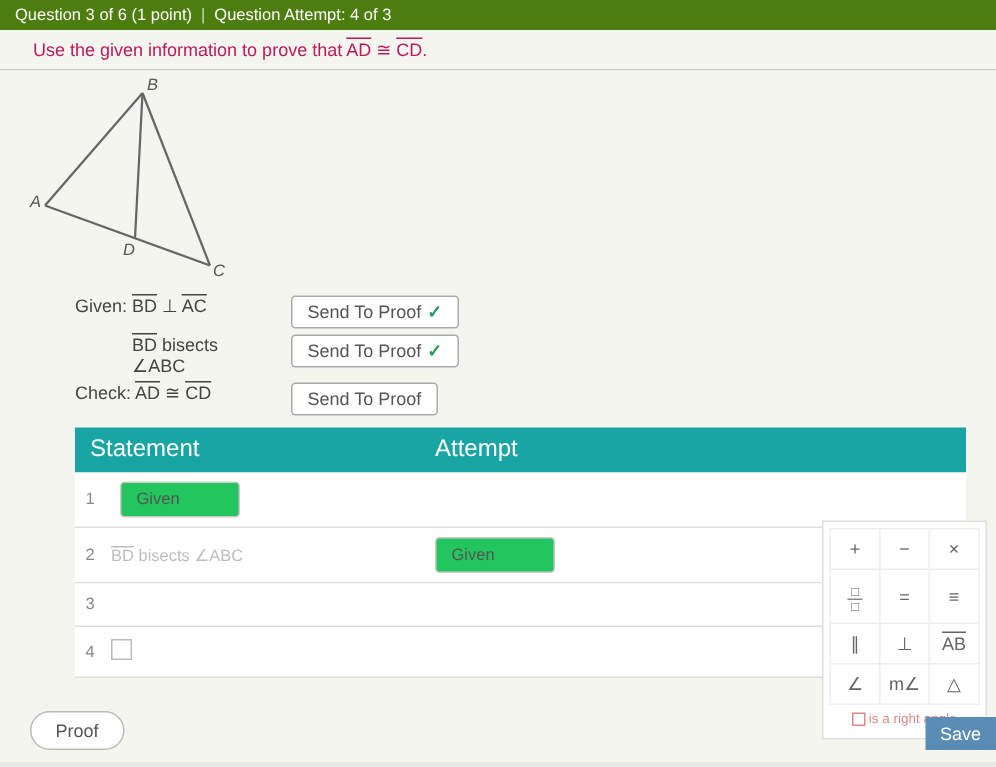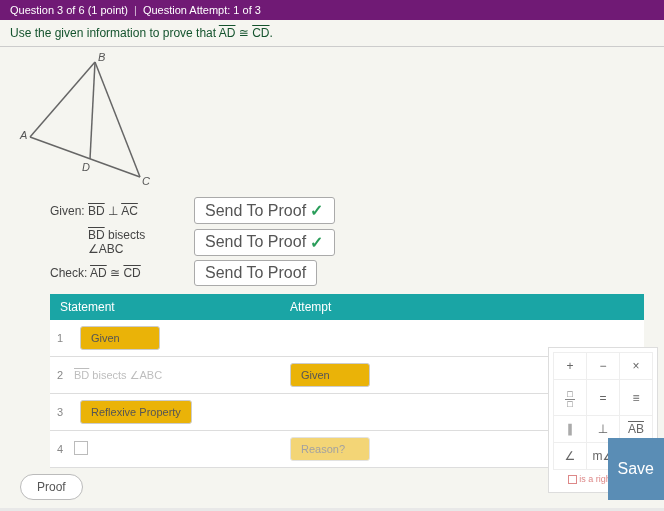--- a/index.html
+++ b/index.html
@@ -1,54 +1,54 @@
 <!DOCTYPE html>
 <html><head>
 <meta charset="utf-8">
 <style>
 *{margin:0;padding:0;box-sizing:border-box;font-family:Arial,sans-serif}
 body{background:#e8e8e8;width:664px;height:511px;overflow:hidden;position:relative}
-.topbar{background:#701a75;color:#fff;padding:4px 10px;font-size:11px;display:flex;align-items:center;gap:6px}
+.topbar{background:#4d7c0f;color:#fff;padding:4px 10px;font-size:11px;display:flex;align-items:center;gap:6px}
 .topbar .sep{opacity:.7}
-.prompt{background:#f5f5f0;padding:6px 10px;font-size:12px;color:#14532d;border-bottom:1px solid #ccc}
+.prompt{background:#f5f5f0;padding:6px 22px;font-size:12px;color:#be185d;border-bottom:1px solid #ccc}
 .ov{text-decoration:overline}
 .content{padding:10px 20px;background:#f5f5f0;height:calc(100% - 50px);overflow:hidden;position:relative}
 .figure{position:relative;width:150px;height:130px;margin-bottom:10px}
 .figure svg{position:absolute;top:0;left:0}
 .lbl{position:absolute;font-size:11px;font-style:italic;color:#555}
-.givenrow{display:flex;align-items:center;gap:14px;margin:4px 0 4px 30px;font-size:12px;color:#444}
-.sendbtn{border:1px solid #aaa;background:#fff;padding:3px 10px;font-size:16px;border-radius:3px;color:#555;cursor:pointer;display:inline-flex;align-items:center;gap:4px}
+.givenrow{display:flex;align-items:flex-start;gap:14px;margin:4px 0 4px 30px;font-size:12px;color:#444}
+.sendbtn{border:1px solid #aaa;background:#fff;padding:3px 10px;font-size:12px;border-radius:3px;color:#555;cursor:pointer;display:inline-flex;align-items:center;gap:4px}
 .check{color:#2a9d5a;font-weight:bold}
 .proofwrap{margin-top:8px;padding-left:30px}
-.phead{display:flex;background:#1aa5a5;color:#fff;font-size:12px}
+.phead{display:flex;background:#1aa5a5;color:#fff;font-size:16px}
 .phead .c1{width:230px;padding:6px 10px}
 .phead .c2{flex:1;padding:6px 10px}
 .prow{display:flex;align-items:center;border-bottom:1px solid #ddd;background:#fff;font-size:11px;color:#888}
 .prow .num{width:20px;text-align:center;padding:8px 0;color:#888}
 .prow .stmt{width:210px;padding:8px 4px}
-.prow .reasonbox{border:1px solid #ccc;background:#eab308;padding:5px 10px;border-radius:3px;color:#555;font-size:11px;min-width:80px;display:inline-block}
+.prow .reasonbox{border:1px solid #ccc;background:#22c55e;padding:5px 10px;border-radius:3px;color:#555;font-size:11px;min-width:80px;display:inline-block}
 .prow .rcol{flex:1;padding:6px 10px}
 .ghost{opacity:.55}
 .palette{position:absolute;right:6px;top:300px;width:110px;background:#fff;border:1px solid #ddd;padding:4px}
 .palette table{width:100%;border-collapse:collapse}
 .palette td{border:1px solid #eee;text-align:center;padding:6px 0;font-size:12px;color:#666;cursor:pointer;width:33%}
 .palette .note{font-size:9px;color:#d88;padding:4px 2px;text-align:center}
 .palette .sq{display:inline-block;width:9px;height:9px;border:1px solid #d88;margin-right:2px;vertical-align:middle}
 .checkbtn{position:absolute;bottom:8px;left:20px;background:#fff;border:1px solid #bbb;border-radius:14px;padding:5px 16px;font-size:12px;color:#555;cursor:pointer}
-.savebtn{position:absolute;bottom:8px;right:0;background:#5a8db5;color:#fff;padding:22px 10px;font-size:16px;border:none;cursor:pointer}
+.savebtn{position:absolute;bottom:8px;right:0;background:#5a8db5;color:#fff;padding:4px 10px;font-size:12px;border:none;cursor:pointer}
 .frac{display:inline-flex;flex-direction:column;align-items:center;font-size:9px;line-height:1}
 .frac .t{border-bottom:1px solid #888;padding:0 2px}
 </style>
 </head>
 <body>
 
 <div class="topbar">
   <span>Question 3 of 6 (1 point)</span>
   <span class="sep">|</span>
-  <span>Question Attempt: 1 of 3</span>
+  <span>Question Attempt: 4 of 3</span>
 </div>
 
 <div class="prompt">
   <span>Use the given information to prove that </span><span class="ov">AD</span><span> ≅ </span><span class="ov">CD</span><span>.</span>
 </div>
 
 <div class="content">
 
   <div class="figure">
     <svg width="150" height="130">
@@ -95,26 +95,24 @@
       <div class="num">1</div>
       <div class="rcol"><span class="reasonbox">Given</span></div>
     </div>
     <div class="prow">
       <div class="num">2</div>
       <div class="stmt ghost"><span class="ov">BD</span><span> bisects </span><span>∠ABC</span></div>
       <div class="rcol"><span class="reasonbox">Given</span></div>
     </div>
     <div class="prow">
       <div class="num">3</div>
-      <div class="rcol"><span class="reasonbox">Reflexive Property</span></div>
     </div>
     <div class="prow">
       <div class="num">4</div>
       <div class="stmt"><span style="display:inline-block;width:14px;height:14px;border:1px solid #bbb"></span></div>
-      <div class="rcol"><span class="reasonbox ghost">Reason?</span></div>
     </div>
   </div>
 
   <div class="palette">
     <table>
       <tbody>
           <tr>
             <td>+</td>
             <td>−</td>
             <td>×</td>

